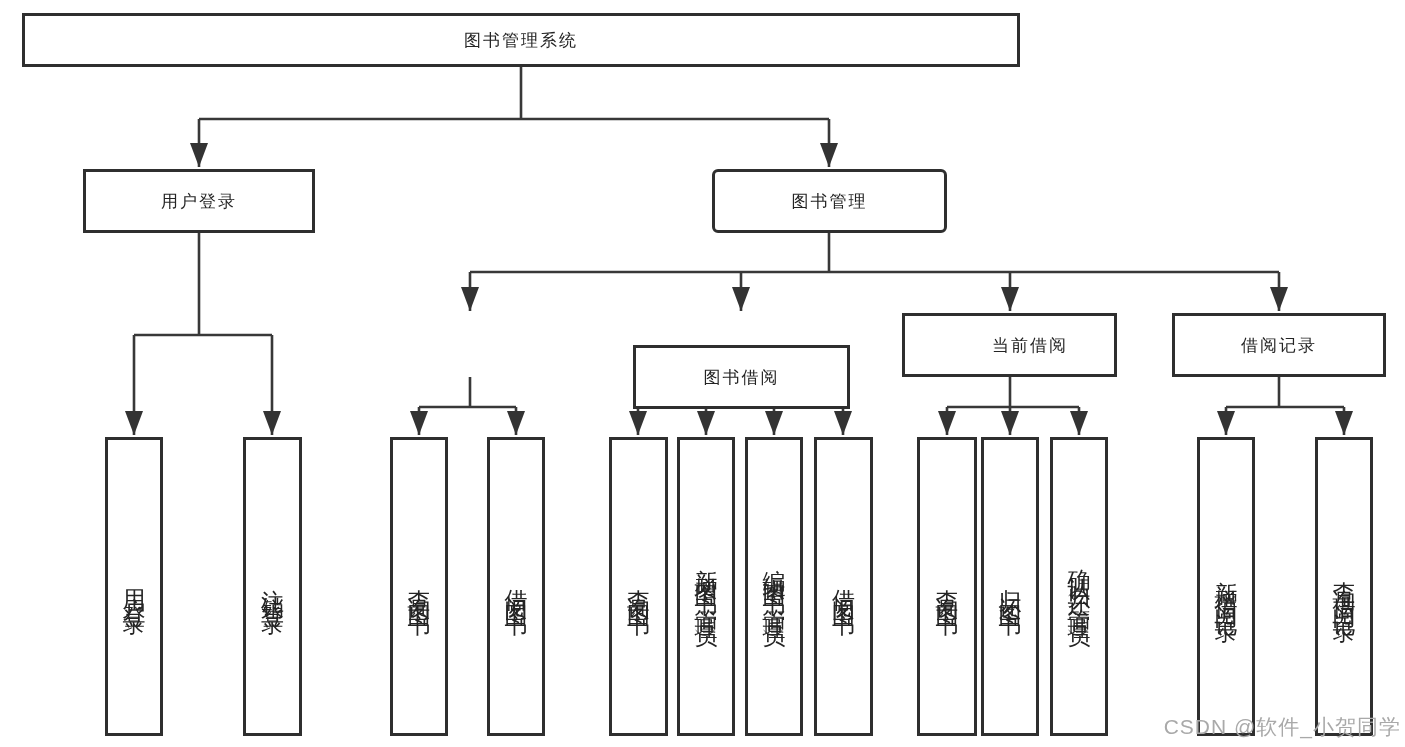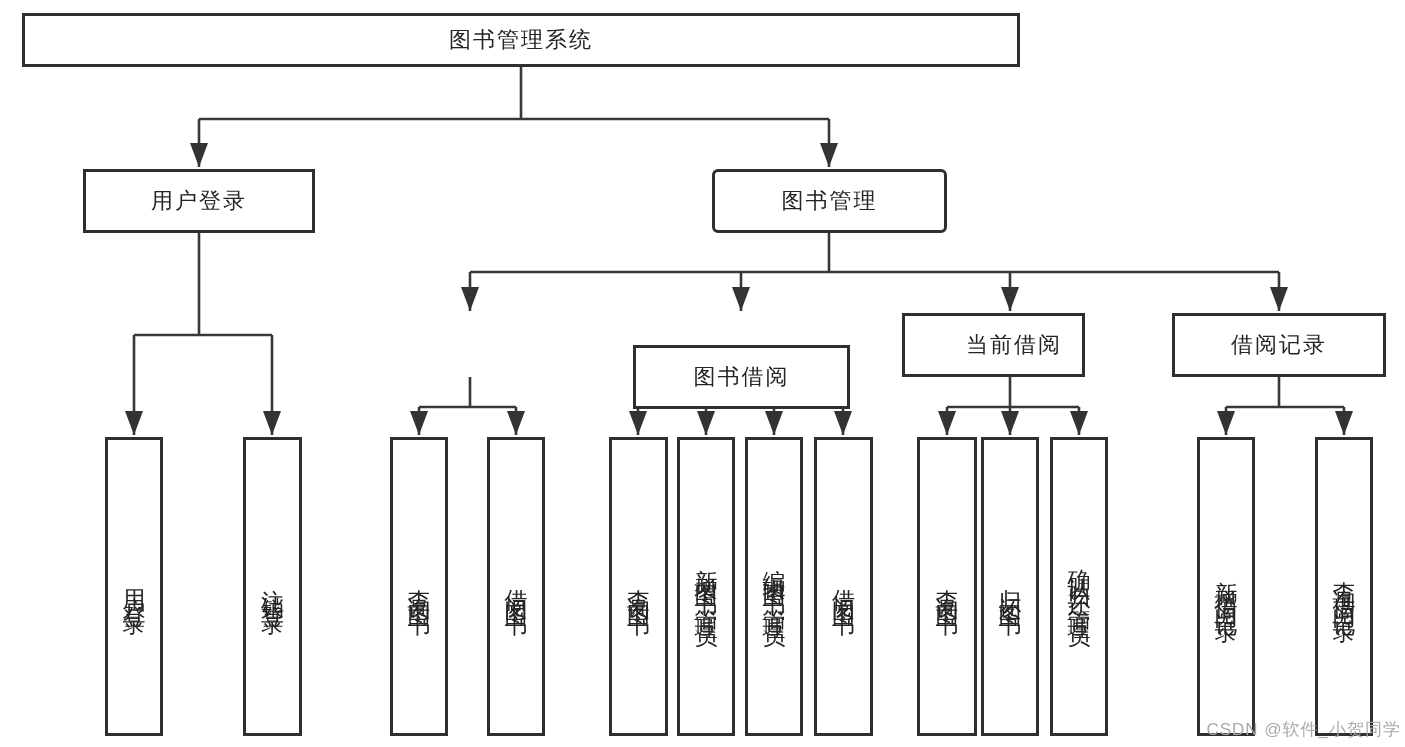--- a/index.html
+++ b/index.html
@@ -23,37 +23,37 @@
     background: #ffffff;
     border: 3px solid #2f2f2f;
     color: #242424;
     display: flex;
     align-items: center;
     justify-content: center;
     z-index: 2;
     text-align: center;
   }
   .hnode {
-    font-size: 22px;
+    font-size: 17px;
     letter-spacing: 2px;
     white-space: nowrap;
   }
   .vnode {
     writing-mode: vertical-rl;
     text-orientation: mixed;
     font-size: 23px;
     letter-spacing: 8px;
     line-height: 1;
     padding: 6px 0;
   }
   .watermark {
     position: absolute;
     right: 4px;
     bottom: 6px;
-    font-size: 17px;
+    font-size: 21px;
     color: #a9a9a9;
     letter-spacing: 1px;
     z-index: 3;
     white-space: nowrap;
   }
 </style>
 </head>
 <body>
 
 <div class="canvas">
@@ -107,21 +107,21 @@
       <path d="M1344,407 V435" marker-end="url(#arw)"></path>
     </g>
   </svg>
 
   <div class="node hnode" style="left:22px; top:13px; width:998px; height:54px;">图书管理系统</div>
 
   <div class="node hnode" style="left:83px; top:169px; width:232px; height:64px;">用户登录</div>
   <div class="node hnode" style="left:712px; top:169px; width:235px; height:64px;border-radius:6px;">图书管理</div>
 
   <div class="node hnode" style="left:633px; top:313px; width:217px; height:64px;margin-top:32px;">图书借阅</div>
-  <div class="node hnode" style="left:902px; top:313px; width:183px; height:64px;padding-left:41px;">当前借阅</div>
+  <div class="node hnode" style="left:902px; top:313px; width:215px; height:64px;padding-left:41px;">当前借阅</div>
   <div class="node hnode" style="left:1172px; top:313px; width:214px; height:64px;">借阅记录</div>
 
   <div class="node vnode" style="left:105px; top:437px; width:58px; height:299px;">用户登录</div>
   <div class="node vnode" style="left:243px; top:437px; width:59px; height:299px;">注销登录</div>
 
   <div class="node vnode" style="left:390px; top:437px; width:58px; height:299px;">查询图书</div>
   <div class="node vnode" style="left:487px; top:437px; width:58px; height:299px;">借阅图书</div>
 
   <div class="node vnode" style="left:609px; top:437px; width:59px; height:299px;">查询图书</div>
   <div class="node vnode" style="left:677px; top:437px; width:58px; height:299px;">新增图书（管理员）</div>

